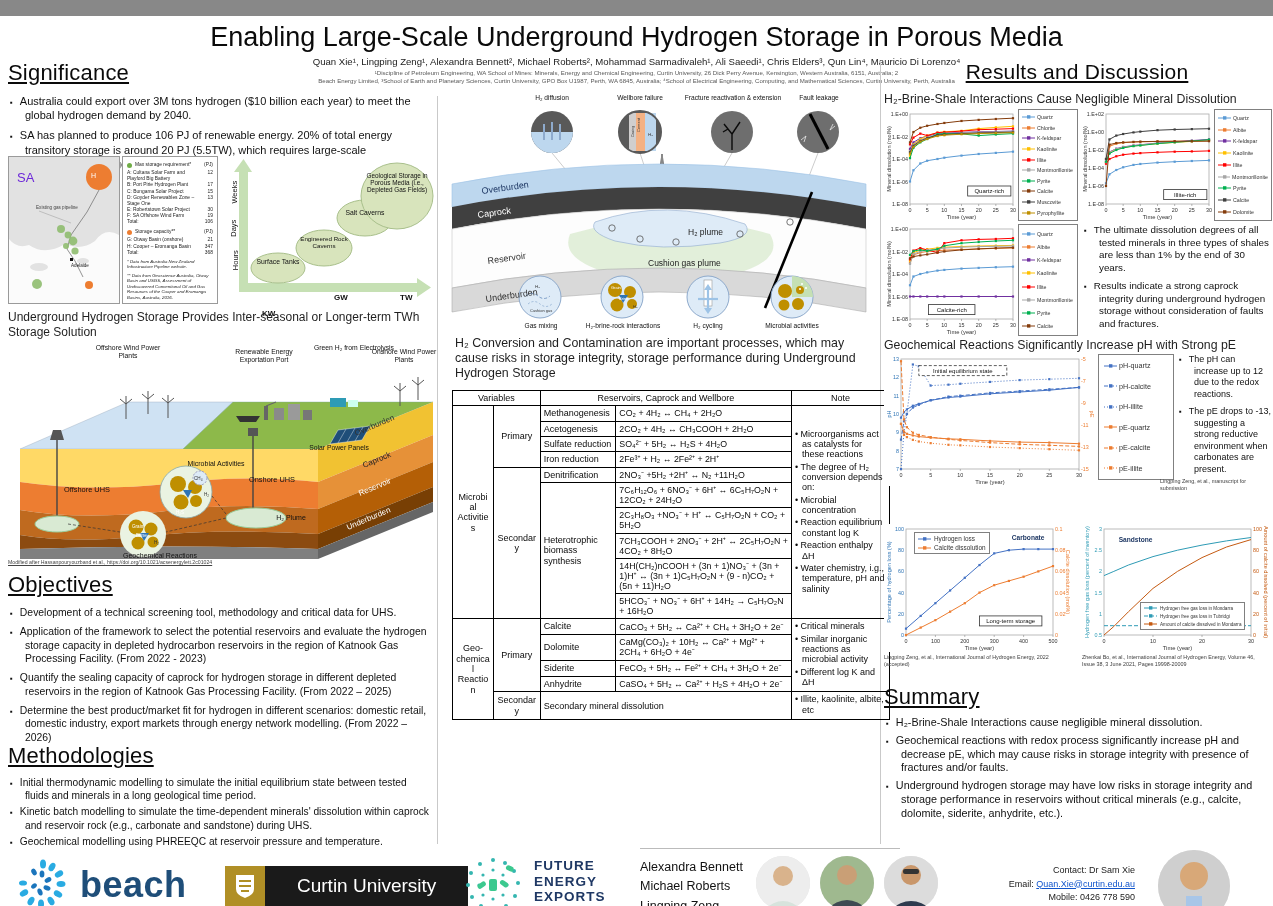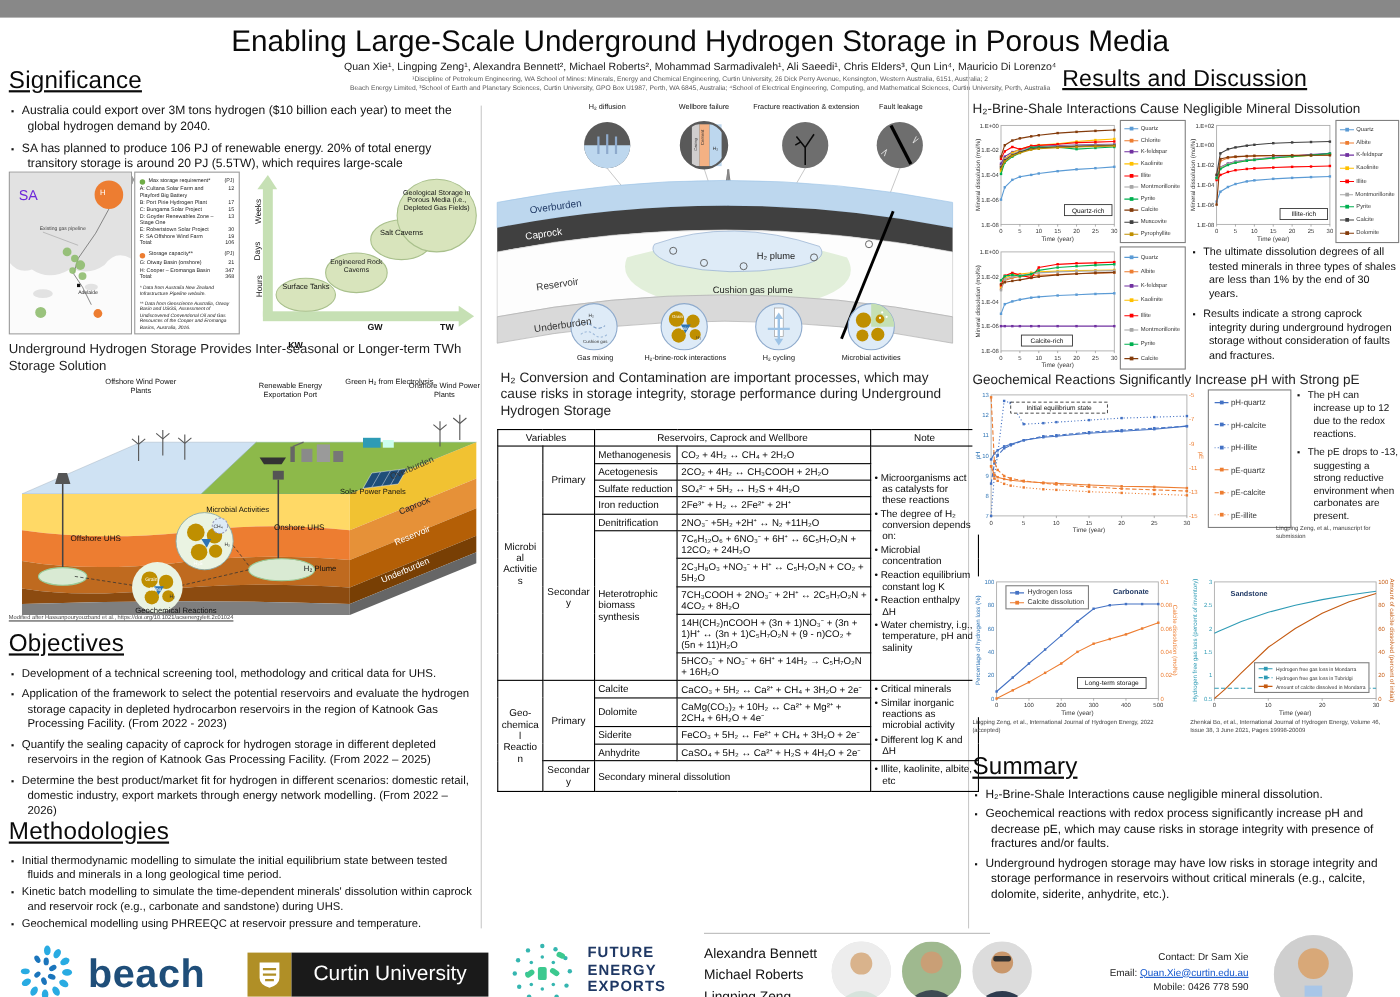--- a/index.html
+++ b/index.html
@@ -1459,21 +1459,21 @@
     <div style="width:40px;height:40px;background:#B08F26;display:flex;align-items:center;justify-content:center;">
       <svg width="22" height="26" viewBox="0 0 22 26">
           <path d="M2,2 H20 V16 Q20,22 11,25 Q2,22 2,16 Z" fill="#fff"></path>
       <g stroke="#B08F26" stroke-width="2">
             <line x1="5" y1="8" x2="17" y2="8"></line>
             <line x1="5" y1="13" x2="17" y2="13"></line>
             <line x1="7" y1="18" x2="15" y2="18"></line>
           </g>
         </svg>
     </div>
-    <div style="height:40px;background:#1a1a1a;color:#fff;display:flex;align-items:center;padding:0 20px;font-size:19px;">Curtin University</div>
+    <div style="height:40px;background:#1a1a1a;color:#fff;display:flex;align-items:center;padding:0 32px;font-size:19px;">Curtin University</div>
   </div>
 
   <div class="abs" style="left:462px;top:838px;display:flex;align-items:center;gap:10px;">
     <svg width="62" height="62" viewBox="0 0 62 62">
       <g fill="#35B6B0">
         <circle cx="31" cy="6" r="2"></circle>
           <circle cx="43" cy="9" r="2"></circle>
           <circle cx="52" cy="17" r="2"></circle>
           <circle cx="56" cy="29" r="2"></circle>
         <circle cx="53" cy="42" r="2"></circle>

